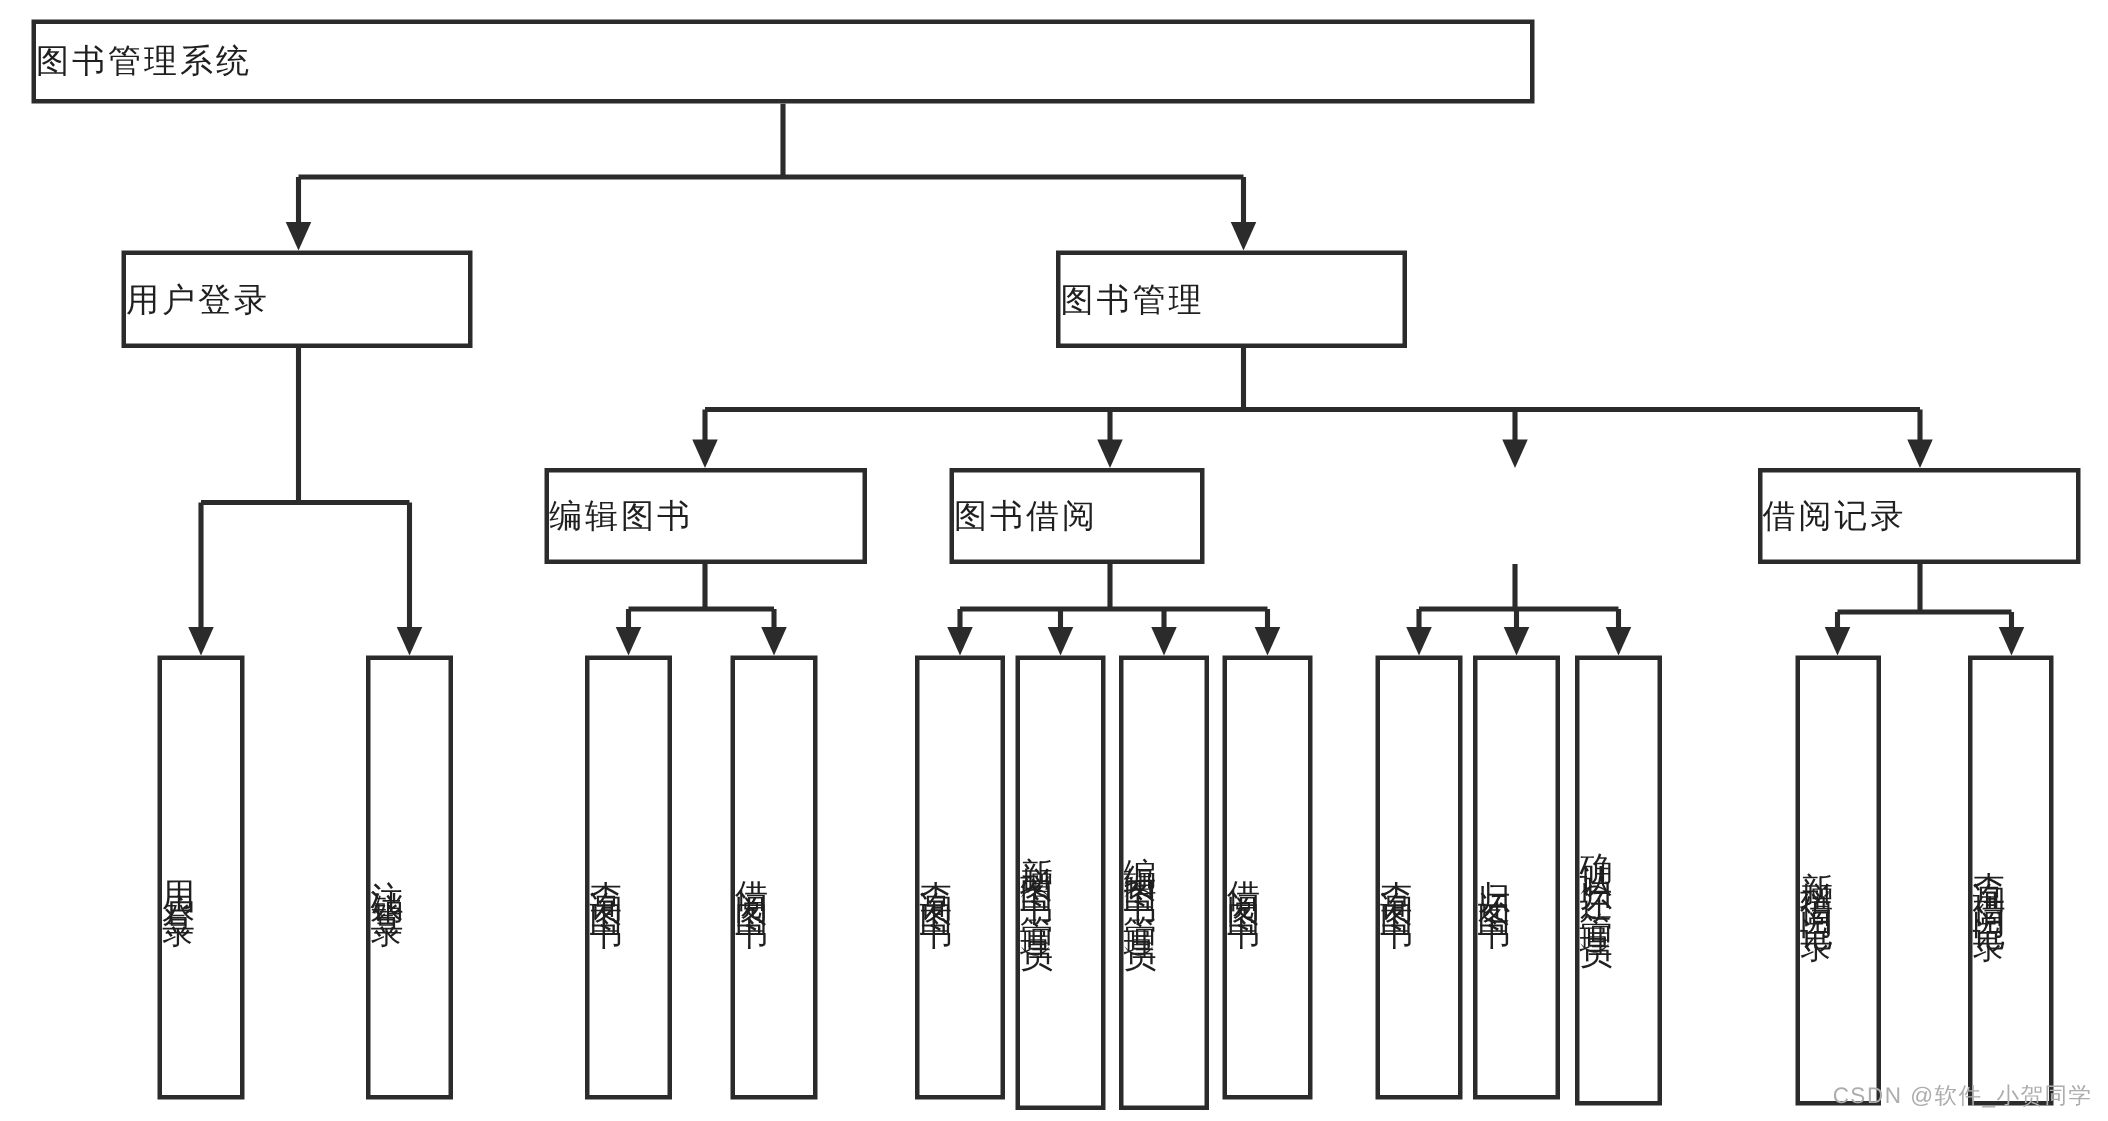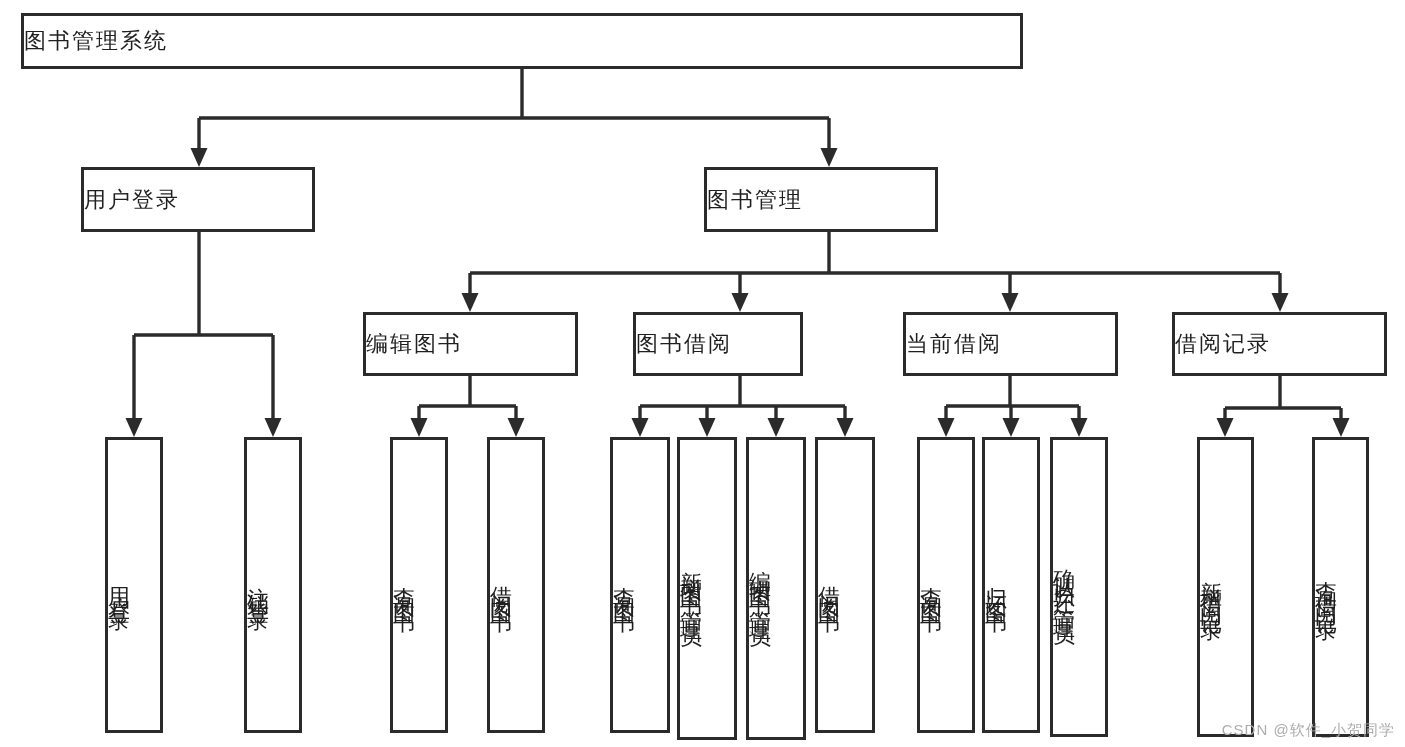--- a/index.html
+++ b/index.html
@@ -107,23 +107,20 @@
   <div class="box" style="left:704px;top:167px;width:234px;height:65px;">
     <span>图书管理</span>
   </div>
 
   <div class="box" style="left:363px;top:312px;width:215px;height:64px;">
     <span>编辑图书</span>
   </div>
   <div class="box" style="left:633px;top:312px;width:170px;height:64px;">
     <span>图书借阅</span>
   </div>
-  <div class="box" style="left:903px;top:312px;width:215px;height:64px;">
-    <span>当前借阅</span>
-  </div>
   <div class="box" style="left:1172px;top:312px;width:215px;height:64px;">
     <span>借阅记录</span>
   </div>
 
   <div class="box vbox" style="left:105px;top:437px;width:58px;height:296px;">
     <span class="vtext">用户登录</span>
   </div>
   <div class="box vbox" style="left:244px;top:437px;width:58px;height:296px;">
     <span class="vtext">注销登录</span>
   </div>

